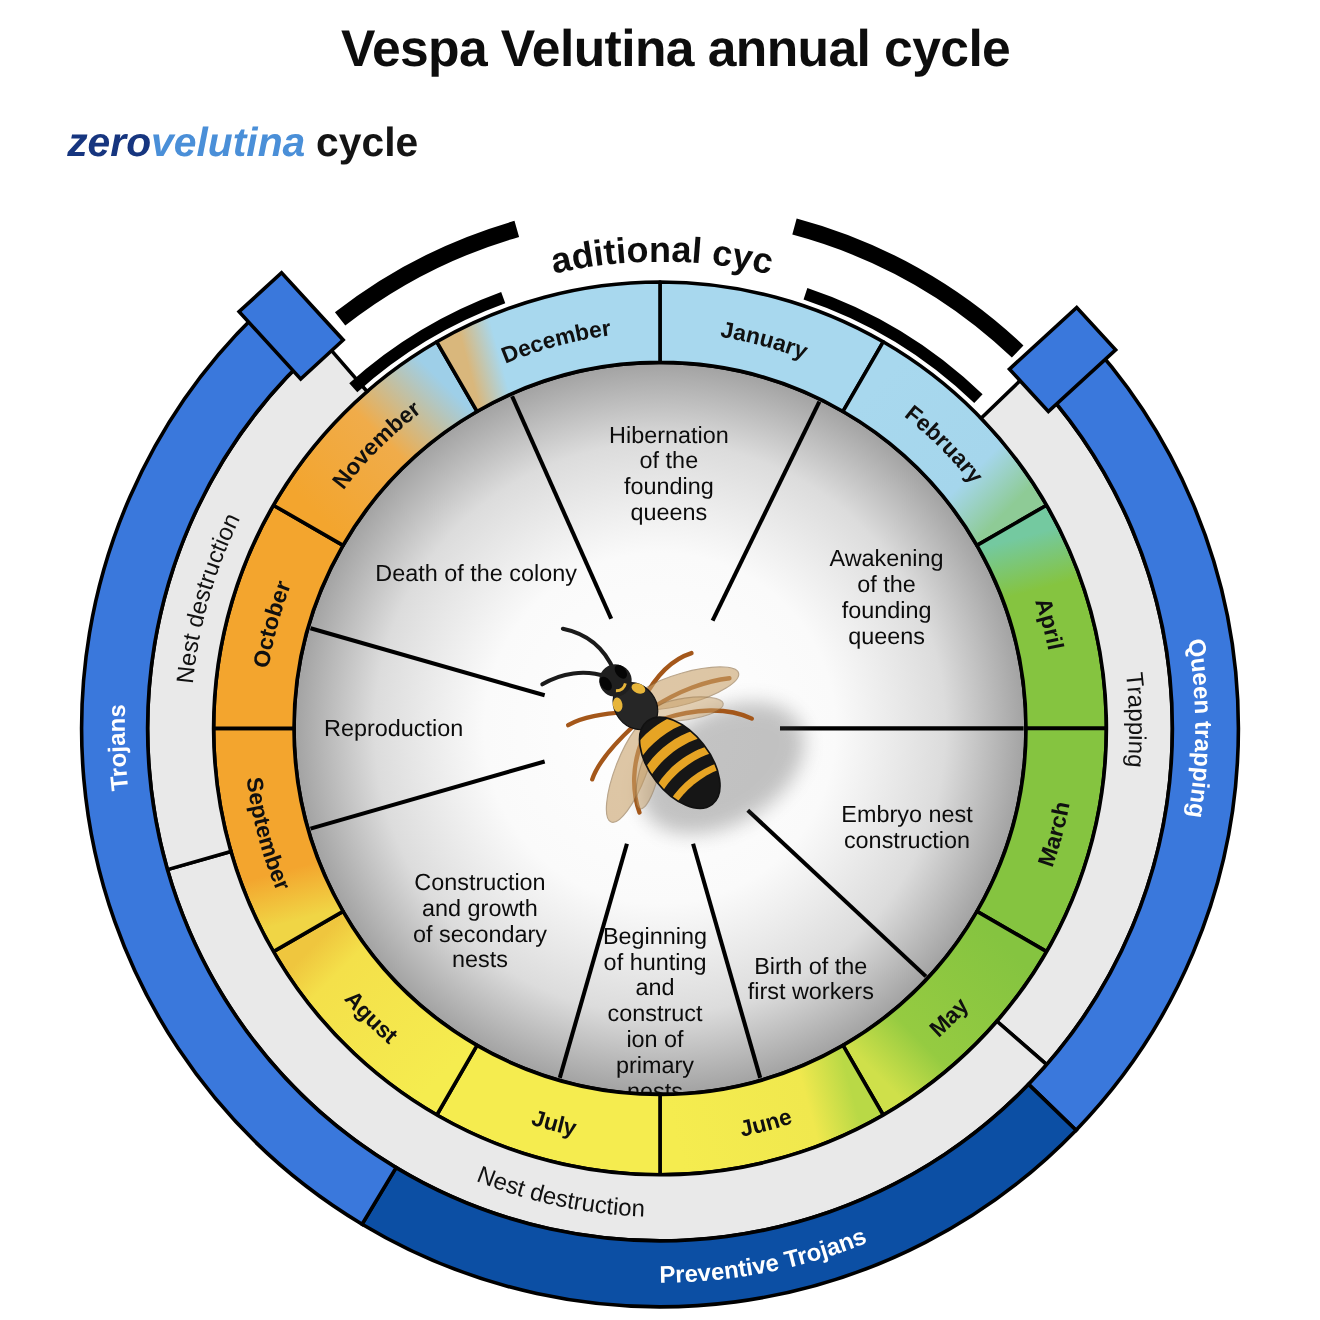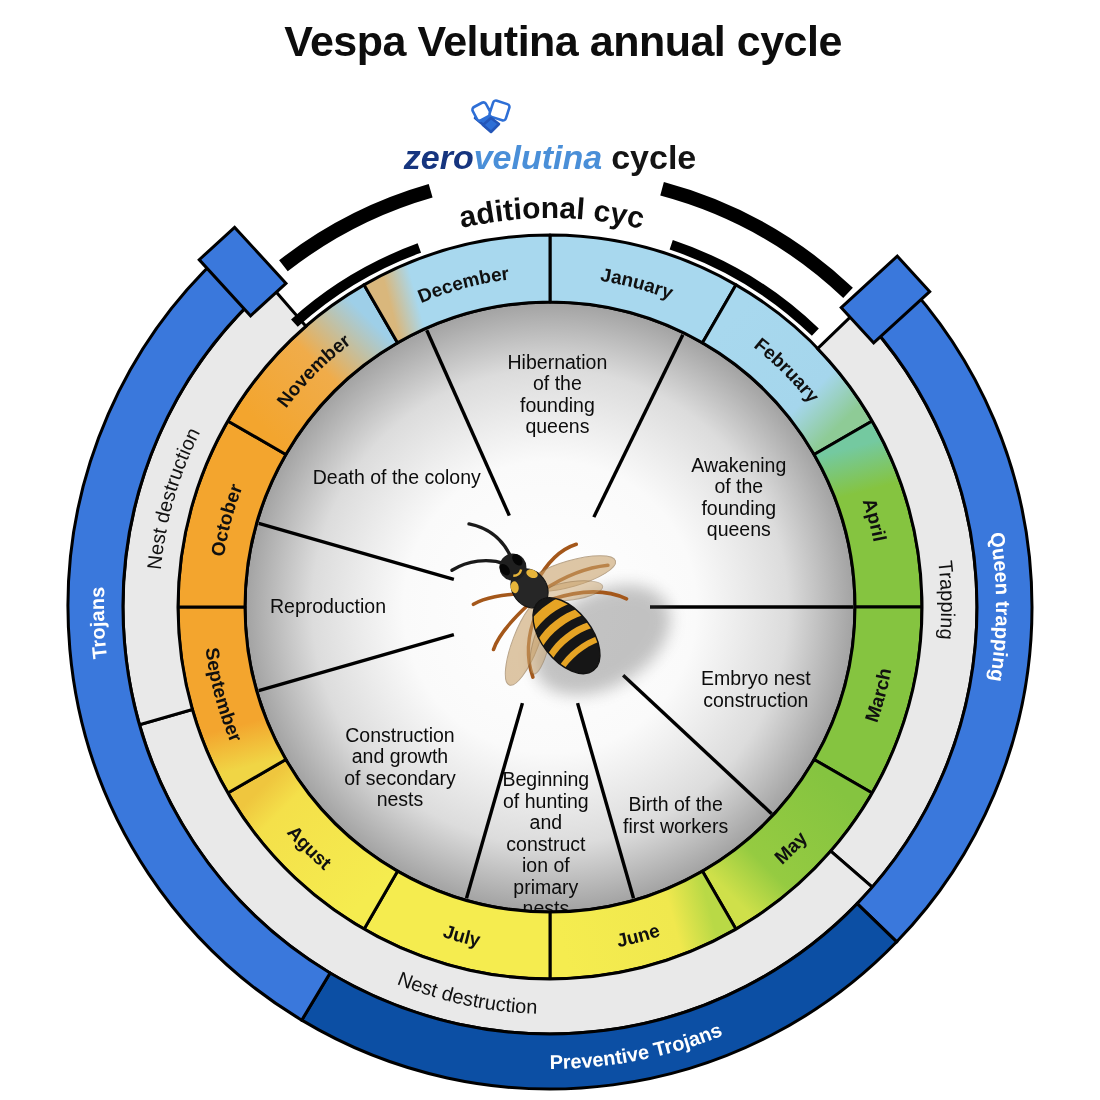--- a/index.html
+++ b/index.html
@@ -1,21 +1,21 @@
 <!DOCTYPE html>
 <html><head>
 <meta charset="utf-8">
 <style>
   html,body{margin:0;padding:0;background:#fff;}
   body{width:1100px;height:1100px;position:relative;overflow:hidden;
        font-family:"Liberation Sans","DejaVu Sans",sans-serif;}
   .title{position:absolute;top:4px;left:0;width:1100px;text-align:center;
          font-size:43px;font-weight:700;letter-spacing:-.5px;color:#0d0d0d;margin:13px;}
   .logo{position:absolute;top:98px;left:0;width:1100px;display:flex;
-        flex-direction:column;align-items:center;}
+        flex-direction:row;align-items:center;}
   .logo-icon{transform:translateX(-57px);height:44px;}
   .logo-text{font-size:34px;font-weight:700;line-height:1;margin-top:-2px;}
   .logo-zero{font-style:italic;color:#16357f;}
   .logo-velutina{font-style:italic;color:#4a8fd8;}
   .logo-cycle{color:#141414;margin-left:9px;}
   svg.wheel{position:absolute;left:0;top:0;}
   text{user-select:none;}
 </style>
 </head>
 <body>

